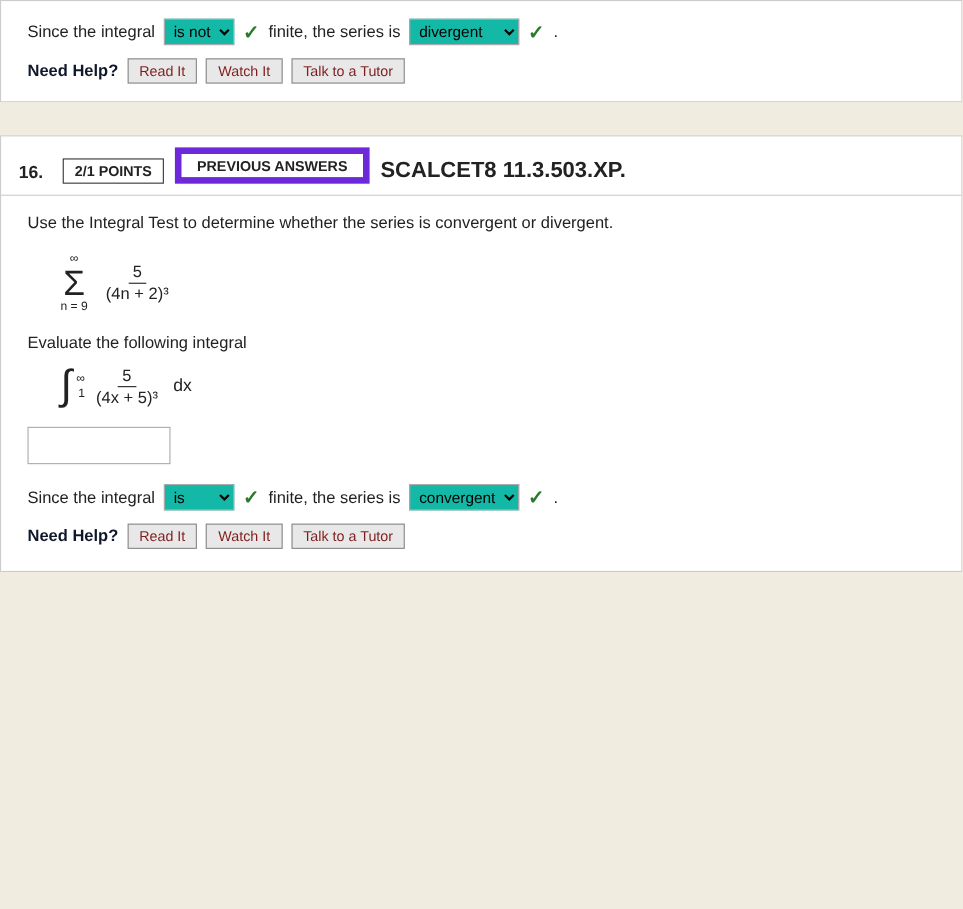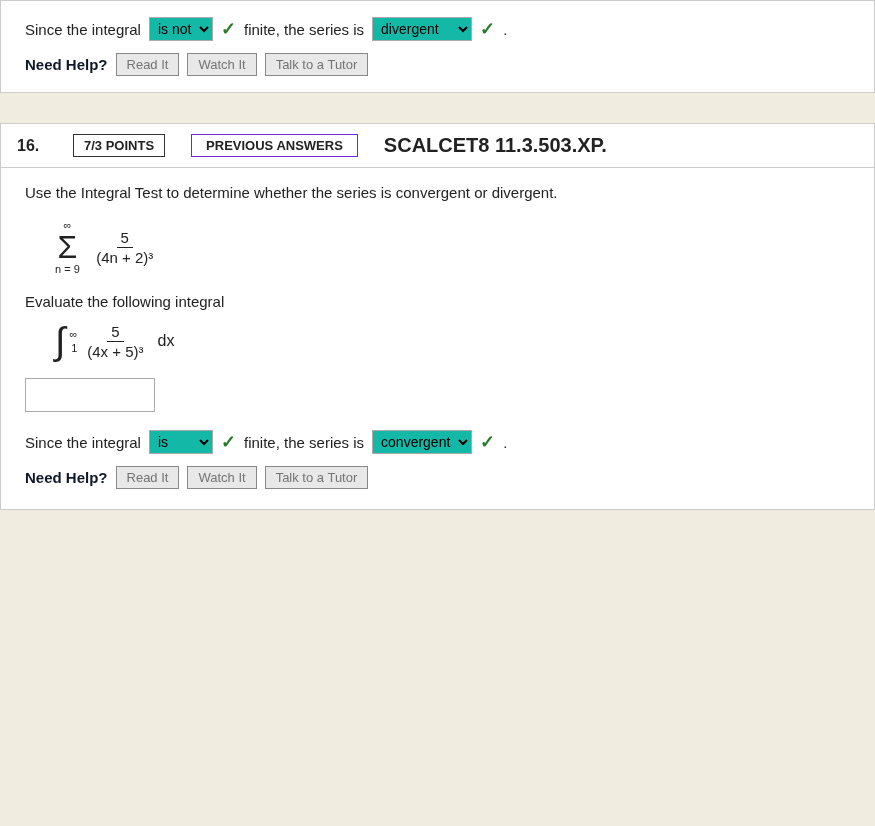--- a/index.html
+++ b/index.html
@@ -51,58 +51,58 @@
       color: #0f172a;
       font-weight: bold;
       font-size: 15px;
     }
     .help-btn {
       border: 1px solid #888;
       background: #e8e8e8;
       padding: 3px 10px;
       font-size: 13px;
       cursor: pointer;
-      color: #737373;
+      color: #7f1d1d;
     }
 
     
     .spacer {
       height: 30px;
       background: #f0ece0;
     }
 
     
     .question-section {
       background: #fff;
       border: 1px solid #ccc;
       padding: 0;
     }
     .question-header {
       display: flex;
-      align-items: center;
-      gap: 16px;
+      align-items: flex-end;
+      gap: 0;
       padding: 10px 16px;
       border-bottom: 1px solid #ccc;
     }
     .question-number {
       font-weight: bold;
       font-size: 16px;
       margin-right: 16px;
       min-width: 24px;
     }
     .points-badge {
       border: 1px solid #333;
       padding: 3px 10px;
       font-size: 13px;
       font-weight: bold;
       margin-right: 10px;
       background: #fff;
     }
     .prev-answers-badge {
-      border: 1px solid #6d28d9;
+      border: 6px solid #6d28d9;
       padding: 3px 14px;
       font-size: 13px;
       font-weight: bold;
       margin-right: 10px;
       background: #fff;
     }
     .problem-id {
       font-size: 20px;
       font-weight: bold;
     }
@@ -227,21 +227,21 @@
       <button class="help-btn">Watch It</button>
       <button class="help-btn">Talk to a Tutor</button>
     </div>
   </div>
 
   <div class="spacer"></div>
 
   <div class="question-section">
     <div class="question-header">
       <span class="question-number">16.</span>
-      <span class="points-badge">7/3 POINTS</span>
+      <span class="points-badge">2/1 POINTS</span>
       <span class="prev-answers-badge">PREVIOUS ANSWERS</span>
       <span class="problem-id">SCALCET8 11.3.503.XP.</span>
     </div>
 
     <div class="question-body">
       <p class="question-text">Use the Integral Test to determine whether the series is convergent or divergent.</p>
 
       <div class="math-block">
         <span class="sum-notation">
           <span class="sum-limits-top">∞</span>

